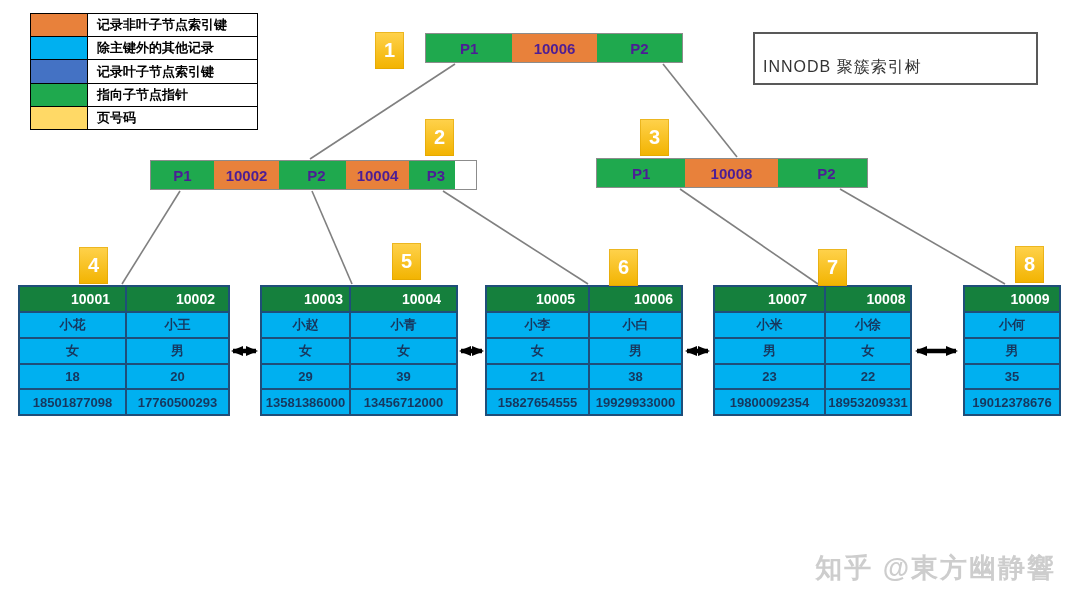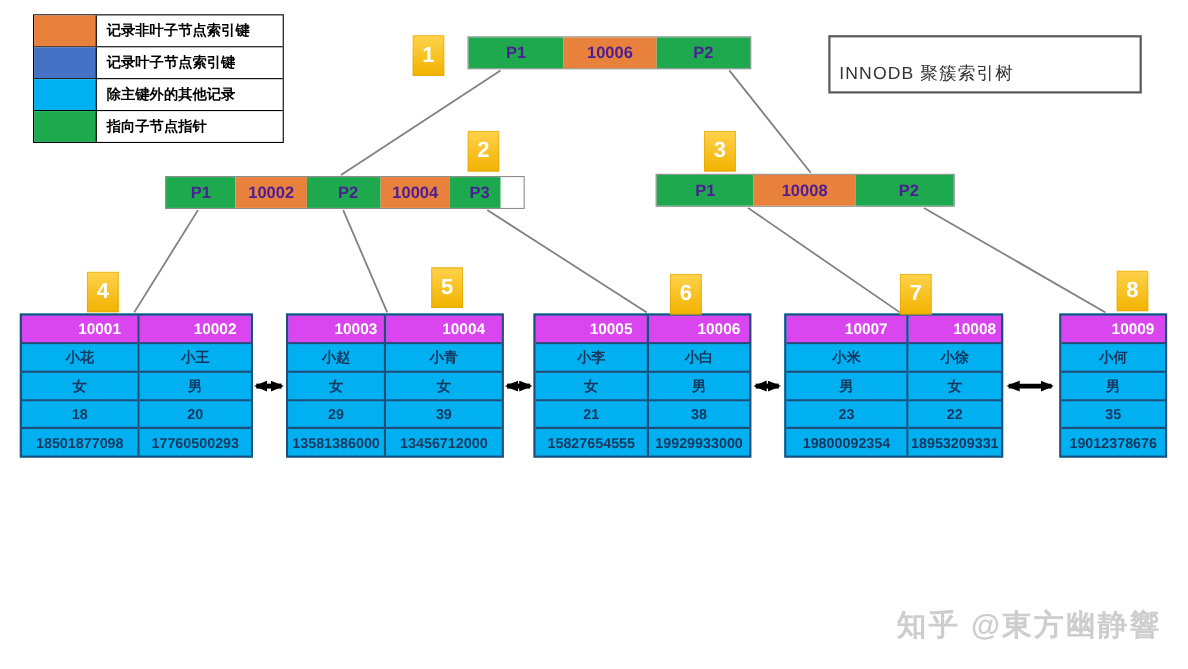--- a/index.html
+++ b/index.html
@@ -46,21 +46,21 @@
   .kc{background:#E8813B;}
   .al{justify-content:flex-start;padding-left:8px;}
   
   .leaf{
     position:absolute;height:131px;display:flex;box-sizing:border-box;
     border:2px solid #1F4E79;z-index:2;background:#00B0F0;
   }
   .leaf-col{display:flex;flex-direction:column;box-sizing:border-box;}
   .leaf-col + .leaf-col{border-left:2px solid #1F4E79;}
   .key-cell{
-    height:26px;flex:0 0 26px;background:#d946ef;color:#fff;font-weight:700;font-size:14px;
+    height:26px;flex:0 0 26px;background:#15803d;color:#fff;font-weight:700;font-size:14px;
     display:flex;align-items:center;justify-content:center;border-bottom:2px solid #1F4E79;box-sizing:border-box;padding-left:36px;
   }
   .data-cell{
     flex:1;background:#00B0F0;color:#17375E;font-size:13px;font-weight:600;
     display:flex;align-items:center;justify-content:center;border-bottom:2px solid #1F4E79;box-sizing:border-box;
     white-space:nowrap;
   }
   .data-cell:last-child{border-bottom:none;}
   
   .overlay{position:absolute;left:0;top:0;z-index:1;}
@@ -97,30 +97,34 @@
       <line x1="917" y1="351" x2="956" y2="351" marker-start="url(#ah)" marker-end="url(#ah)"></line>
     </g>
   </svg>
 
   <div class="legend">
     <div class="legend-row">
       <div class="legend-swatch sw-0"></div>
       <div class="legend-label">记录非叶子节点索引键</div>
     </div>
     <div class="legend-row">
+      <div class="legend-swatch sw-2"></div>
+      <div class="legend-label">除主键外的其他记录</div>
+    </div>
+    <div class="legend-row">
       <div class="legend-swatch sw-1"></div>
       <div class="legend-label">记录叶子节点索引键</div>
     </div>
     <div class="legend-row">
-      <div class="legend-swatch sw-2"></div>
-      <div class="legend-label">除主键外的其他记录</div>
-    </div>
-    <div class="legend-row">
       <div class="legend-swatch sw-3"></div>
       <div class="legend-label">指向子节点指针</div>
+    </div>
+    <div class="legend-row">
+      <div class="legend-swatch sw-4"></div>
+      <div class="legend-label">页号码</div>
     </div>
   </div>
 
   <div class="title-box">
     <span class="title-text">INNODB 聚簇索引树</span>
   </div>
 
   <div class="badge" style="left:375px;top:32px;">1</div>
   <div class="badge" style="left:425px;top:119px;">2</div>
   <div class="badge" style="left:640px;top:119px;">3</div>

